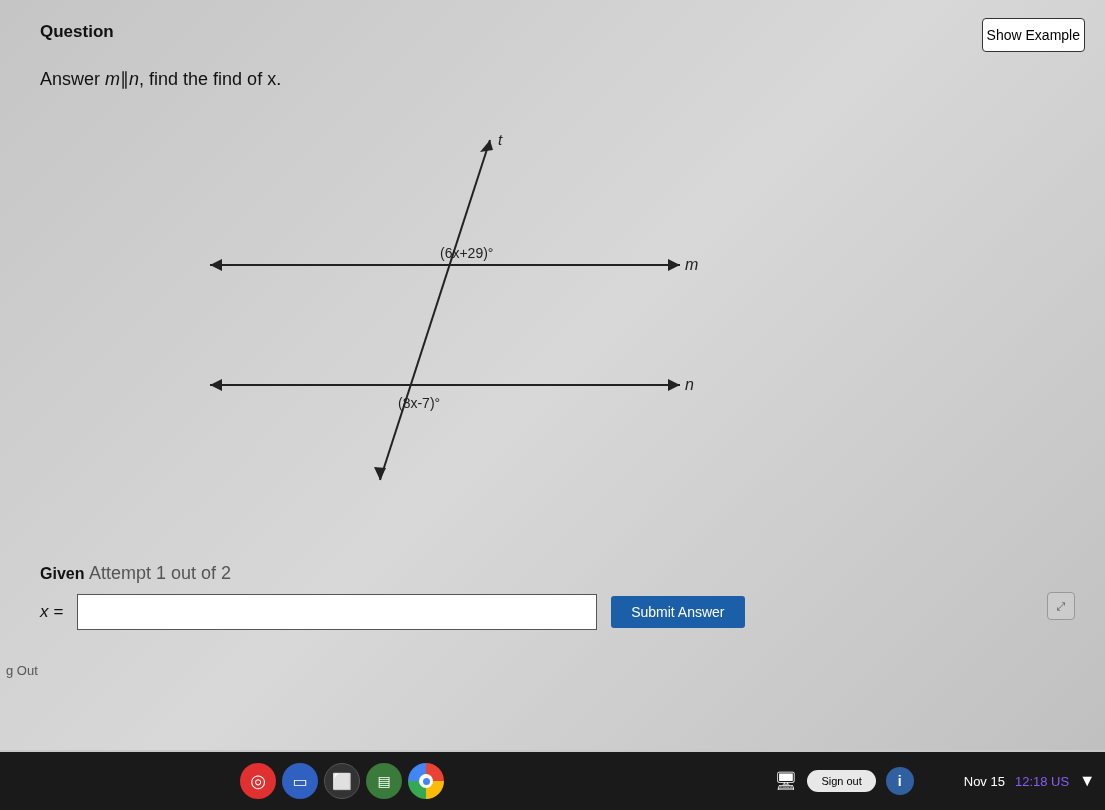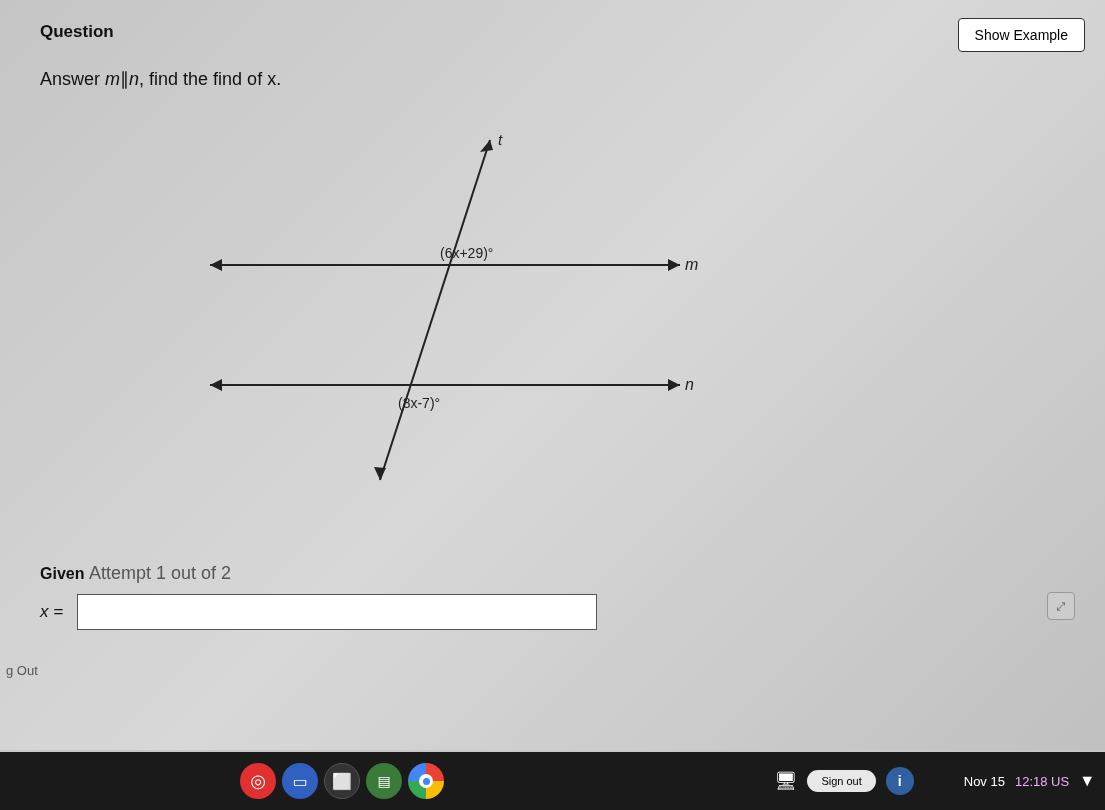--- a/index.html
+++ b/index.html
@@ -25,21 +25,21 @@
     }
 
     
     .show-example-btn {
       position: absolute;
       top: 18px;
       right: 20px;
       background: white;
       border: 1.5px solid #333;
       border-radius: 4px;
-      padding: 8px 16px;
+      padding: 8px 4px;
       font-size: 14px;
       cursor: pointer;
       font-family: Arial, sans-serif;
     }
 
     
     .question-label {
       position: absolute;
       top: 22px;
       left: 40px;
@@ -204,21 +204,21 @@
     }
 
     .taskbar-date {
       color: white;
       font-size: 13px;
       font-family: Arial, sans-serif;
       margin-left: 40px;
     }
 
     .taskbar-time {
-      color: #f0abfc;
+      color: #8b5cf6;
       font-size: 13px;
       font-family: Arial, sans-serif;
     }
 
     
     .side-logout {
       position: absolute;
       bottom: 68px;
       left: 0;
       font-size: 13px;
@@ -294,20 +294,21 @@
   </div>
 
   <div class="answer-section">
     <div class="answer-label">
       <span>Given</span>
       <span class="attempt-text">Attempt 1 out of 2</span>
     </div>
     <div class="answer-row">
       <span class="x-equals">x =</span>
       <input class="answer-input" type="text" style="">
+      <button class="submit-btn">Submit Answer</button>
     </div>
   </div>
 
   <div class="side-logout">g Out</div>
 
 </div>
 
 <div class="taskbar">
   <div class="taskbar-icons">
 

